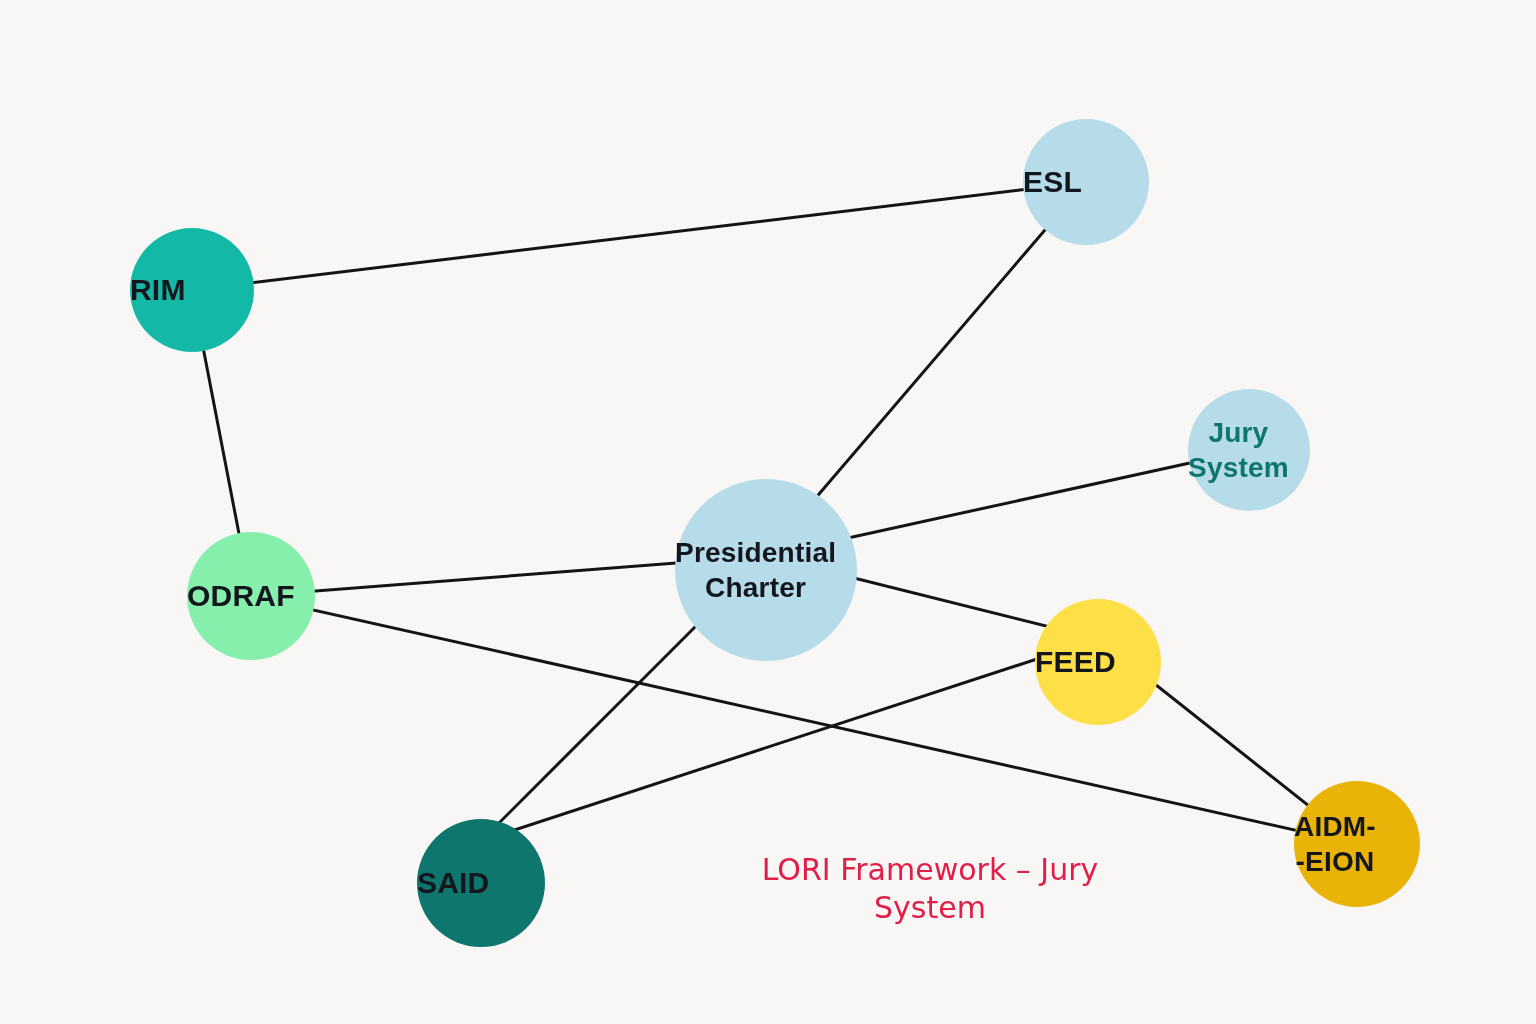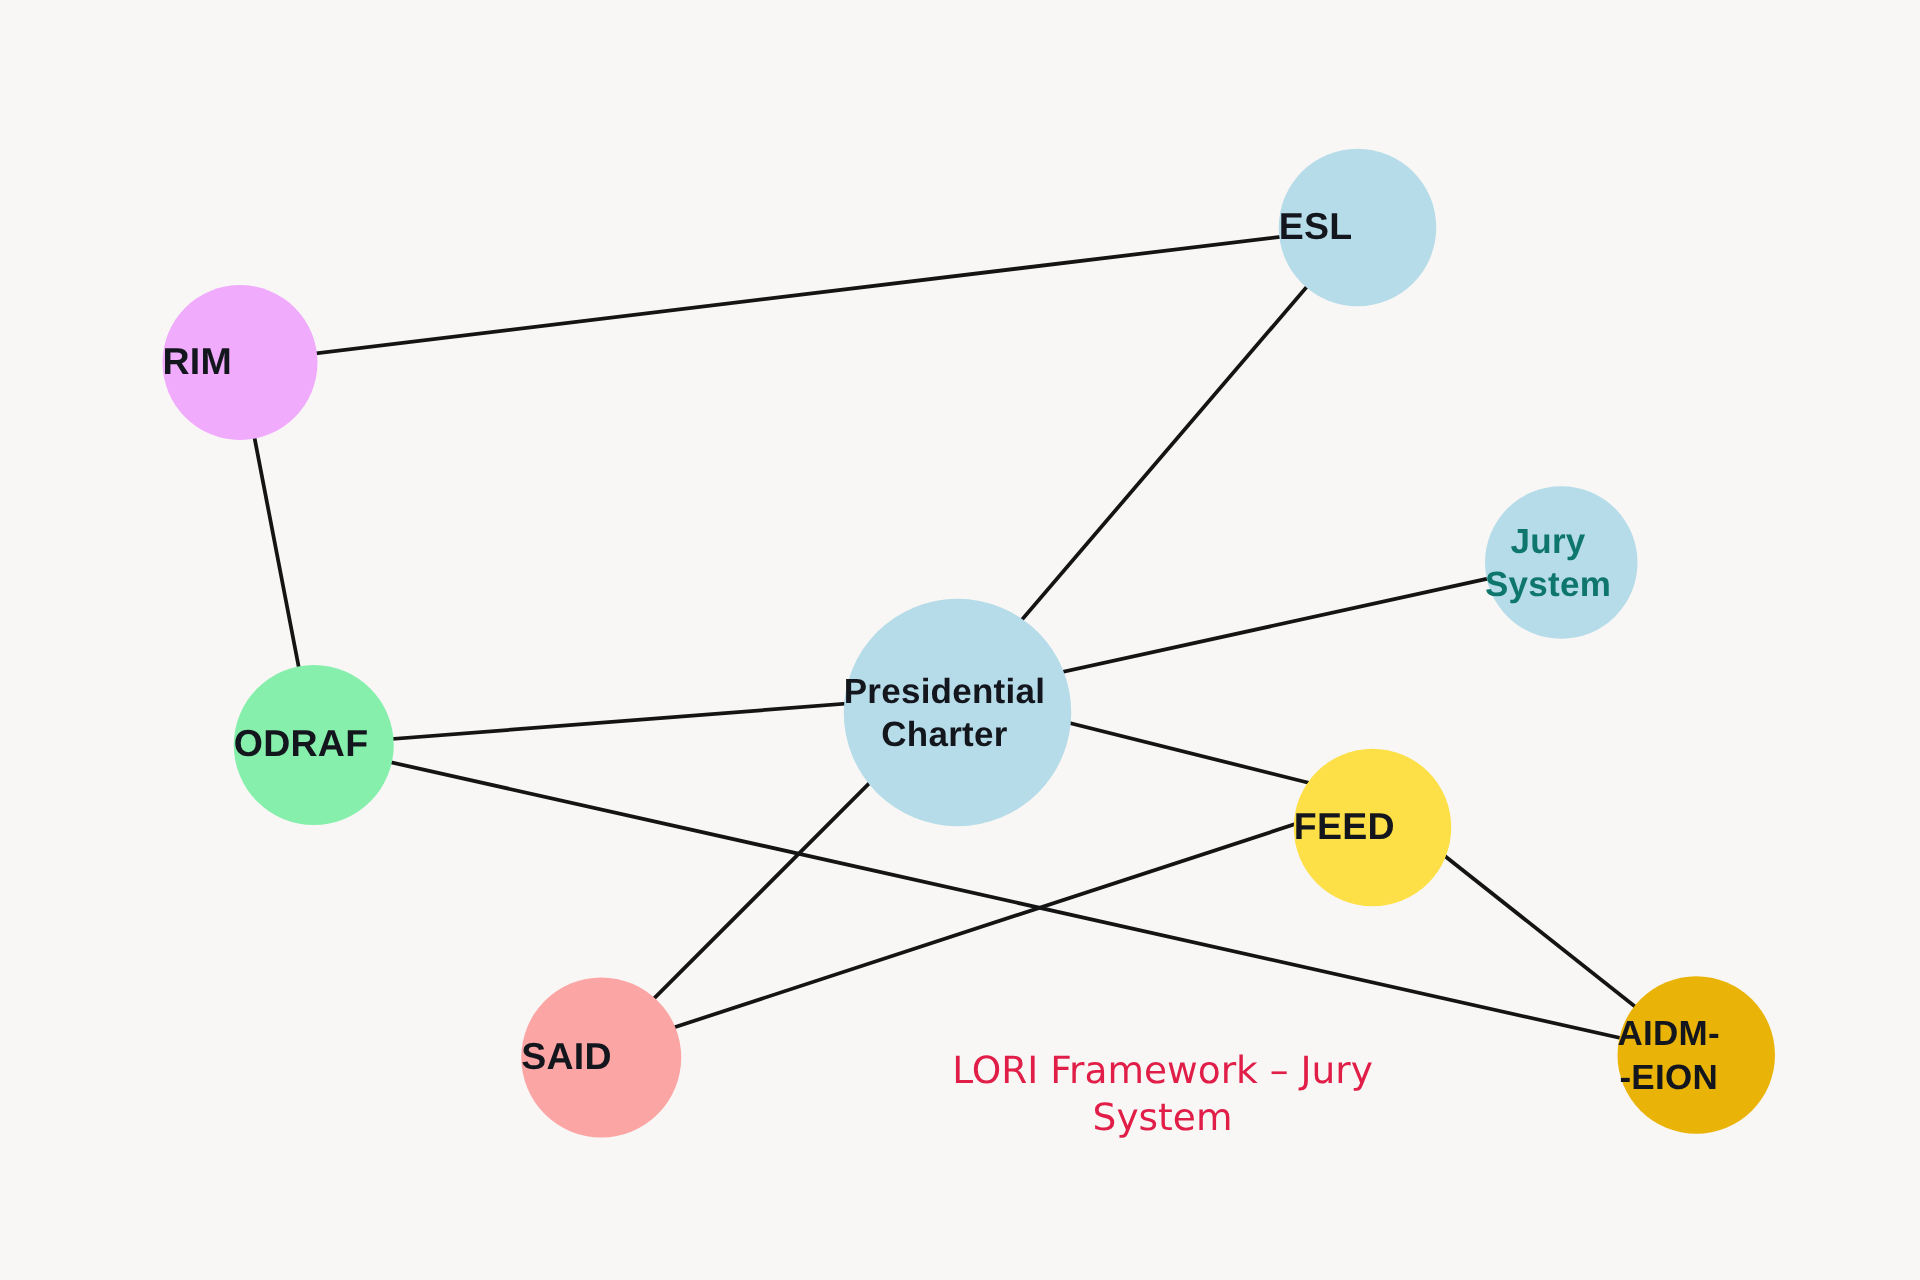--- a/index.html
+++ b/index.html
@@ -97,44 +97,44 @@
       <line x1="251" y1="596" x2="1357" y2="844" stroke="#141414" stroke-width="3" stroke-linecap="round"></line>
       <line x1="1086" y1="182" x2="766" y2="556" stroke="#141414" stroke-width="3" stroke-linecap="round"></line>
       <line x1="766" y1="556" x2="1249" y2="450" stroke="#141414" stroke-width="3" stroke-linecap="round"></line>
       <line x1="766" y1="556" x2="481" y2="841" stroke="#141414" stroke-width="3" stroke-linecap="round"></line>
       <line x1="766" y1="556" x2="1098" y2="639" stroke="#141414" stroke-width="3" stroke-linecap="round"></line>
       <line x1="481" y1="841" x2="1098" y2="639" stroke="#141414" stroke-width="3" stroke-linecap="round"></line>
       <line x1="1098" y1="639" x2="1357" y2="844" stroke="#141414" stroke-width="3" stroke-linecap="round"></line>
     </svg>
 
   <div id="nodes-layer">
-      <div class="node" style="left: 130px; top: 228px; width: 124px; height: 124px; background: #f0abfc; color: rgb(20, 22, 29);">
+      <div class="node" style="left: 130px; top: 228px; width: 124px; height: 124px; background: #14b8a6; color: rgb(20, 22, 29);">
         <span>RIM</span>
       </div>
       <div class="node" style="left: 1023px; top: 119px; width: 126px; height: 126px; background: rgb(181, 220, 232); color: rgb(20, 22, 29);">
         <span>ESL</span>
       </div>
       <div class="node multiline" style="left: 1188px; top: 389px; width: 122px; height: 122px; background: rgb(181, 220, 232); color: #0f766e;">
         <span>Jury
 System</span>
       </div>
       <div class="node multiline" style="left: 675px; top: 479px; width: 182px; height: 182px; background: rgb(181, 220, 232); color: rgb(20, 22, 29);">
         <span>Presidential
 Charter</span>
       </div>
       <div class="node" style="left: 187px; top: 532px; width: 128px; height: 128px; background: #86efac; color: rgb(20, 22, 29);">
         <span>ODRAF</span>
       </div>
       <div class="node" style="left: 1035px; top: 599px; width: 126px; height: 126px; background: #fde047; color: rgb(20, 22, 29);">
         <span>FEED</span>
       </div>
-      <div class="node" style="left: 417px; top: 782px; width: 128px; height: 128px; background: #fca5a5; color: rgb(20, 22, 29);">
+      <div class="node" style="left: 417px; top: 819px; width: 128px; height: 128px; background: #0f766e; color: rgb(20, 22, 29);">
         <span>SAID</span>
       </div>
       <div class="node multiline" style="left: 1294px; top: 781px; width: 126px; height: 126px; background: #eab308; color: rgb(20, 22, 29);">
         <span>AIDM-
 -EION</span>
       </div>
     </div>
 
-  <div class="caption" style="color: rgb(224, 30, 72);">LORI Framework – Jury System</div>
+  <div class="caption" style="color: rgb(224, 30, 72); margin-top: 13px;">LORI Framework – Jury System</div>
 
 </div>
 
 </body></html>

